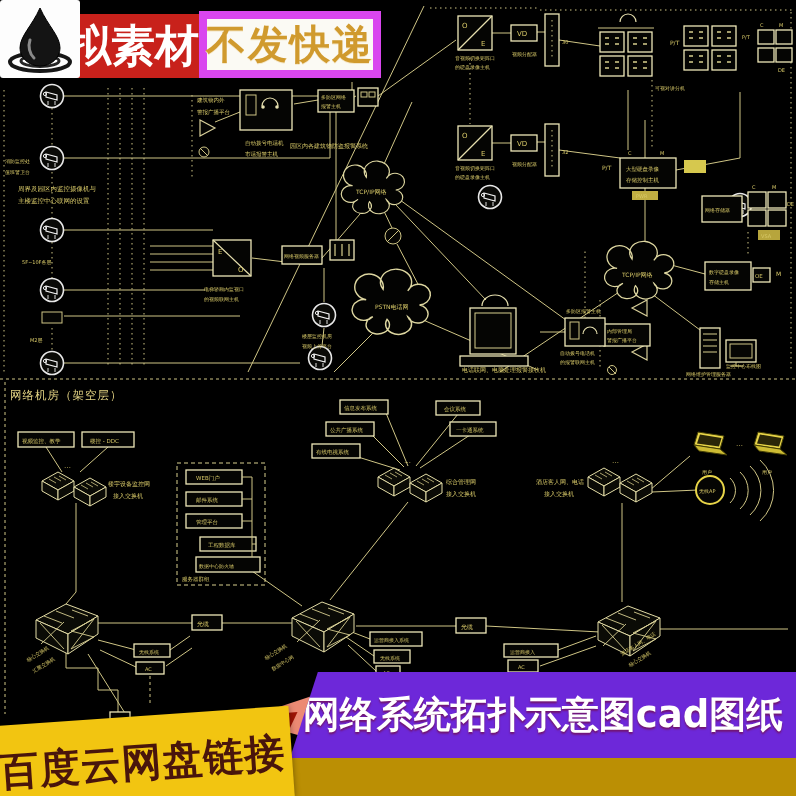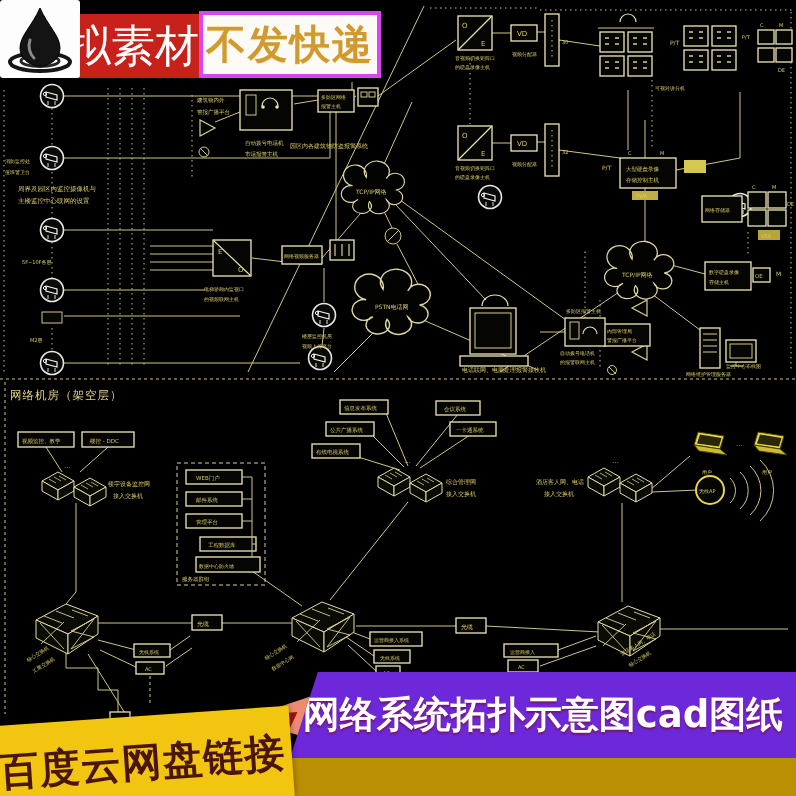--- a/index.html
+++ b/index.html
@@ -13,23 +13,23 @@
   .lnw{stroke:#e6dfae;stroke-width:1.2;fill:none}
   .dash{stroke-dasharray:3,3}
   .dot{stroke-dasharray:1.5,3.5}
   .shape{fill:#0b0b06;stroke:#e3dca6;stroke-width:1}
   .box{fill:#050503;stroke:#efe8b8;stroke-width:1.3}
   .dark{fill:#060604;stroke:#cfc585;stroke-width:1}
   
   .logo{position:absolute;left:0;top:0;width:80px;height:78px;background:#fdfdfd;border-radius:3px;z-index:30;}
   .brand{position:absolute;left:62px;top:14px;width:137px;height:64px;background:#c8211b;z-index:20;
          display:flex;align-items:center;justify-content:flex-end;overflow:hidden;}
-  .brand span{color:#fff;font-weight:normal;font-size:44px;line-height:1;white-space:nowrap;}
+  .brand span{color:#fff;font-weight:bold;font-size:44px;line-height:1;white-space:nowrap;}
   .noexp{position:absolute;left:199px;top:11px;width:182px;height:67px;background:#fbfaf4;z-index:20;
-         border:4px solid #d946ef;box-sizing:border-box;display:flex;align-items:center;justify-content:center;}
+         border:8px solid #d946ef;box-sizing:border-box;display:flex;align-items:center;justify-content:center;}
   .noexp span{color:#d09a2e;font-weight:bold;font-size:40px;letter-spacing:2px;white-space:nowrap;
          text-shadow:0 1px 0 #f5e7c8;}
   .goldstrip{position:absolute;left:268px;top:756px;width:528px;height:40px;background:#bb8f04;z-index:21;}
   .redbanner{position:absolute;left:290px;top:672px;width:506px;height:86px;background:#6d28d9;z-index:22;
          clip-path:polygon(5.5% 0,100% 0,100% 100%,0 100%);display:flex;align-items:center;justify-content:center;}
   .redbanner span{color:#fff;font-weight:bold;font-size:37px;white-space:nowrap;text-shadow:0 2px 2px rgba(120,0,0,.5);}
   .fold-pink{position:absolute;left:242px;top:694px;width:76px;height:42px;background:#ec8a74;z-index:21;
          clip-path:polygon(100% 0,0 60%,78% 100%);}
   .fold-dark{position:absolute;left:246px;top:712px;width:56px;height:50px;background:#9e1406;z-index:21;
          clip-path:polygon(92% 0,6% 8%,50% 100%);}

